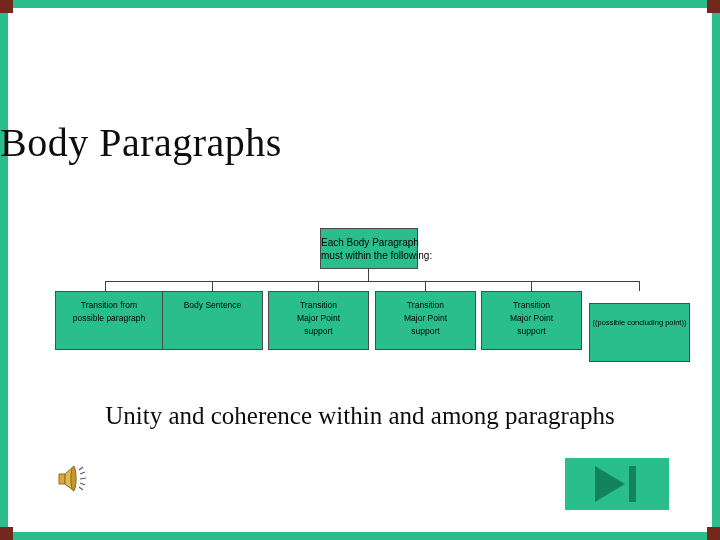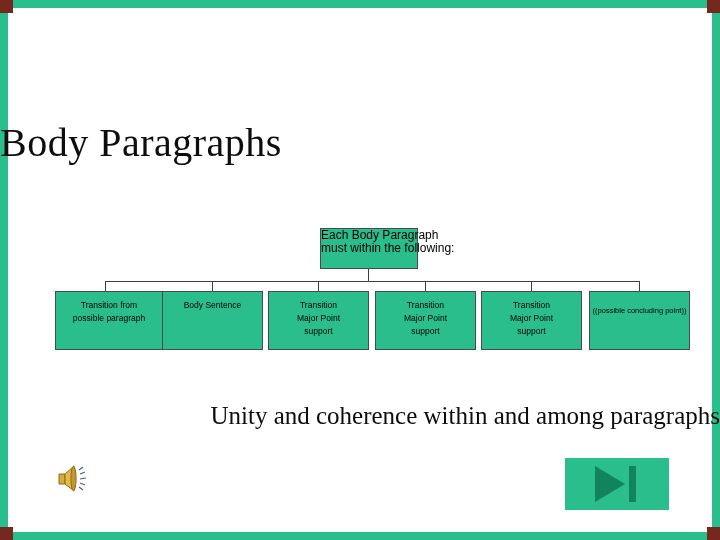--- a/index.html
+++ b/index.html
@@ -12,35 +12,35 @@
   .corner{position:absolute;width:13px;height:13px;background:#74281E;}
   .corner.tl{top:0;left:0}.corner.tr{top:0;right:0}
   .corner.bl{bottom:0;left:0}.corner.br{bottom:0;right:0}
 
   .title{
     position:absolute;top:72px;left:0;width:720px;text-align:left;
     font-family:"Liberation Serif","DejaVu Serif",serif;
     font-size:40px;color:#0d0d0d;letter-spacing:0.5px;margin-top:47px;
   }
   .subtitle{
-    position:absolute;top:402px;left:0;width:720px;text-align:right;
+    position:absolute;top:402px;left:0;width:720px;text-align:center;
     font-family:"Liberation Serif","DejaVu Serif",serif;
     font-size:25px;color:#0d0d0d;
   }
 
   
   .obox{
     position:absolute;background:#2ABE8D;border:1px solid #4a4a4a;
     color:#000;text-align:center;box-sizing:border-box;
   }
   .obox .bline{white-space:nowrap;line-height:13px;}
-  .root-box{left:320px;top:228px;width:98px;height:41px;font-size:12px;}
+  .root-box{left:320px;top:228px;width:98px;height:41px;font-size:10px;padding-top:7px;}
   .child-box{top:291px;height:59px;width:101px;font-size:8.5px;padding-top:7px;}
   .c0{left:55px;width:108px}.c1{left:162px}.c2{left:268px}
-  .c3{left:375px}.c4{left:481px}.c5{left:589px;font-size:7.5px;padding-top:12px;}
+  .c3{left:375px}.c4{left:481px}.c5{left:589px;font-size:7.5px;padding-top:12px;margin-top:12px;}
 
   .cline{position:absolute;background:#404040;}
   .v-root{left:368px;top:269px;width:1px;height:12px;}
   .h-main{left:105px;top:281px;width:535px;height:1px;}
   .stub{top:281px;width:1px;height:10px;}
   .s0{left:105px}.s1{left:212px}.s2{left:318px}
   .s3{left:425px}.s4{left:531px}.s5{left:639px}
 
   
   .speaker{position:absolute;left:56px;top:461px;width:32px;height:34px;cursor:pointer;}

